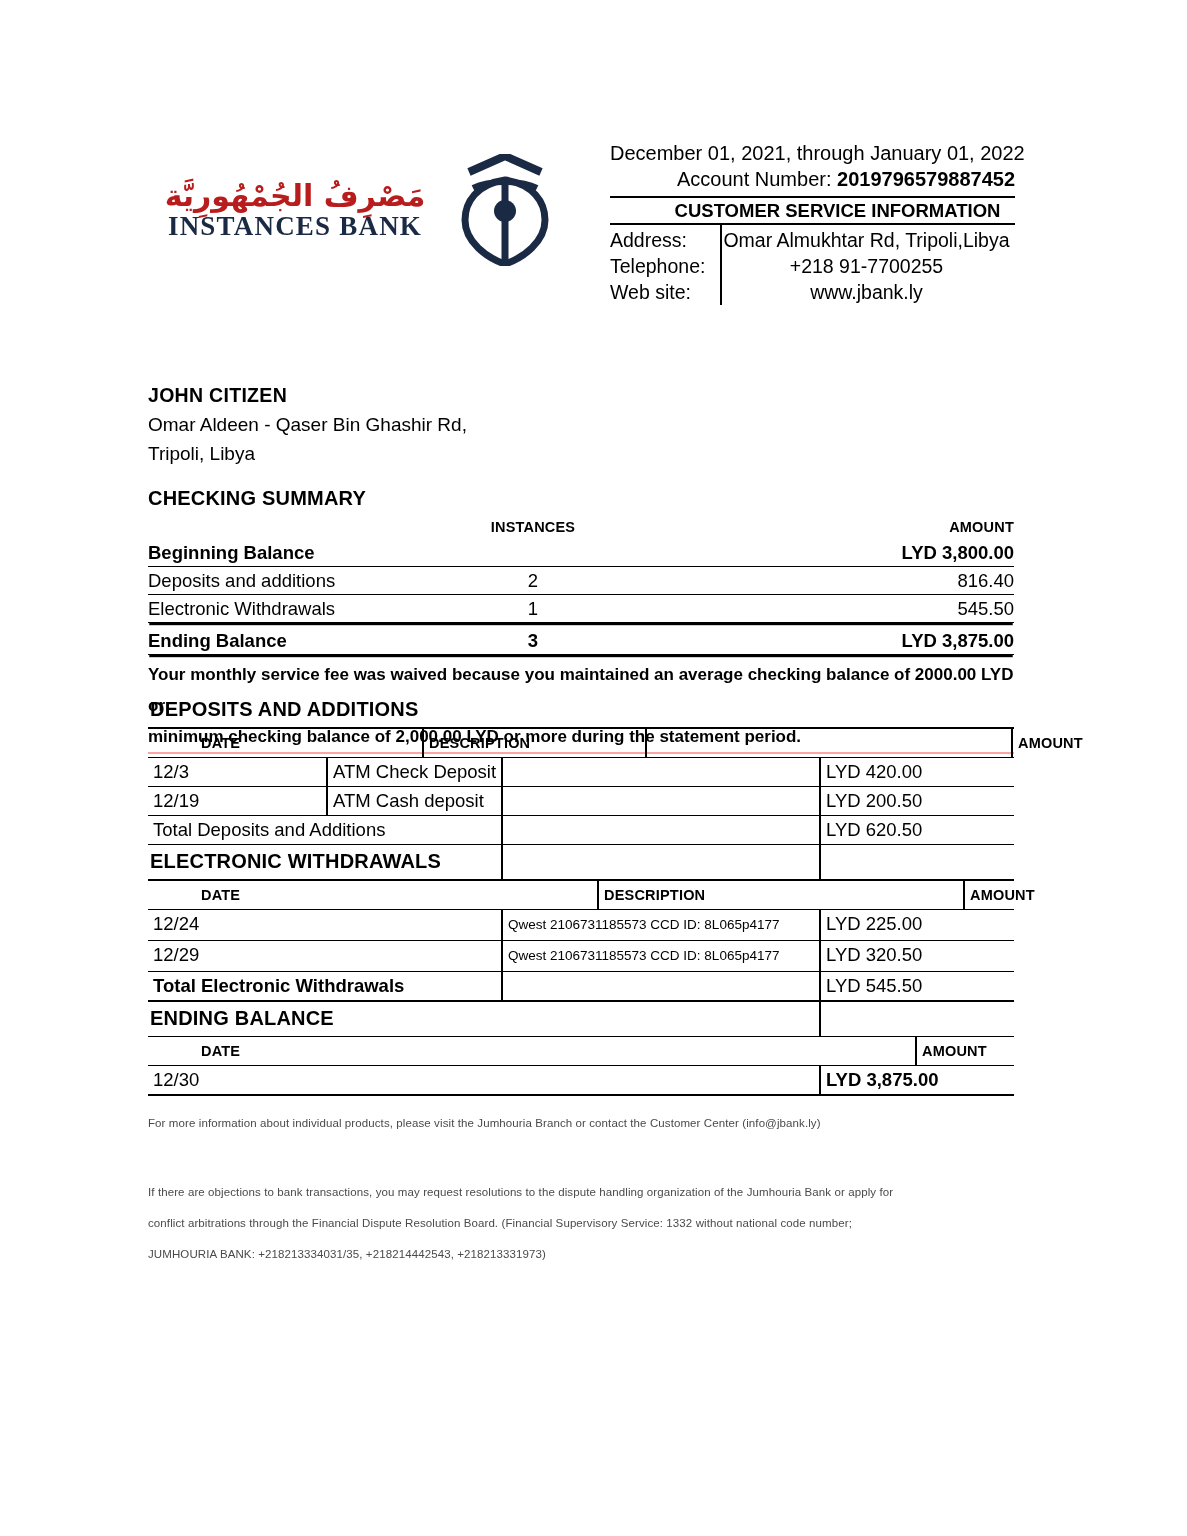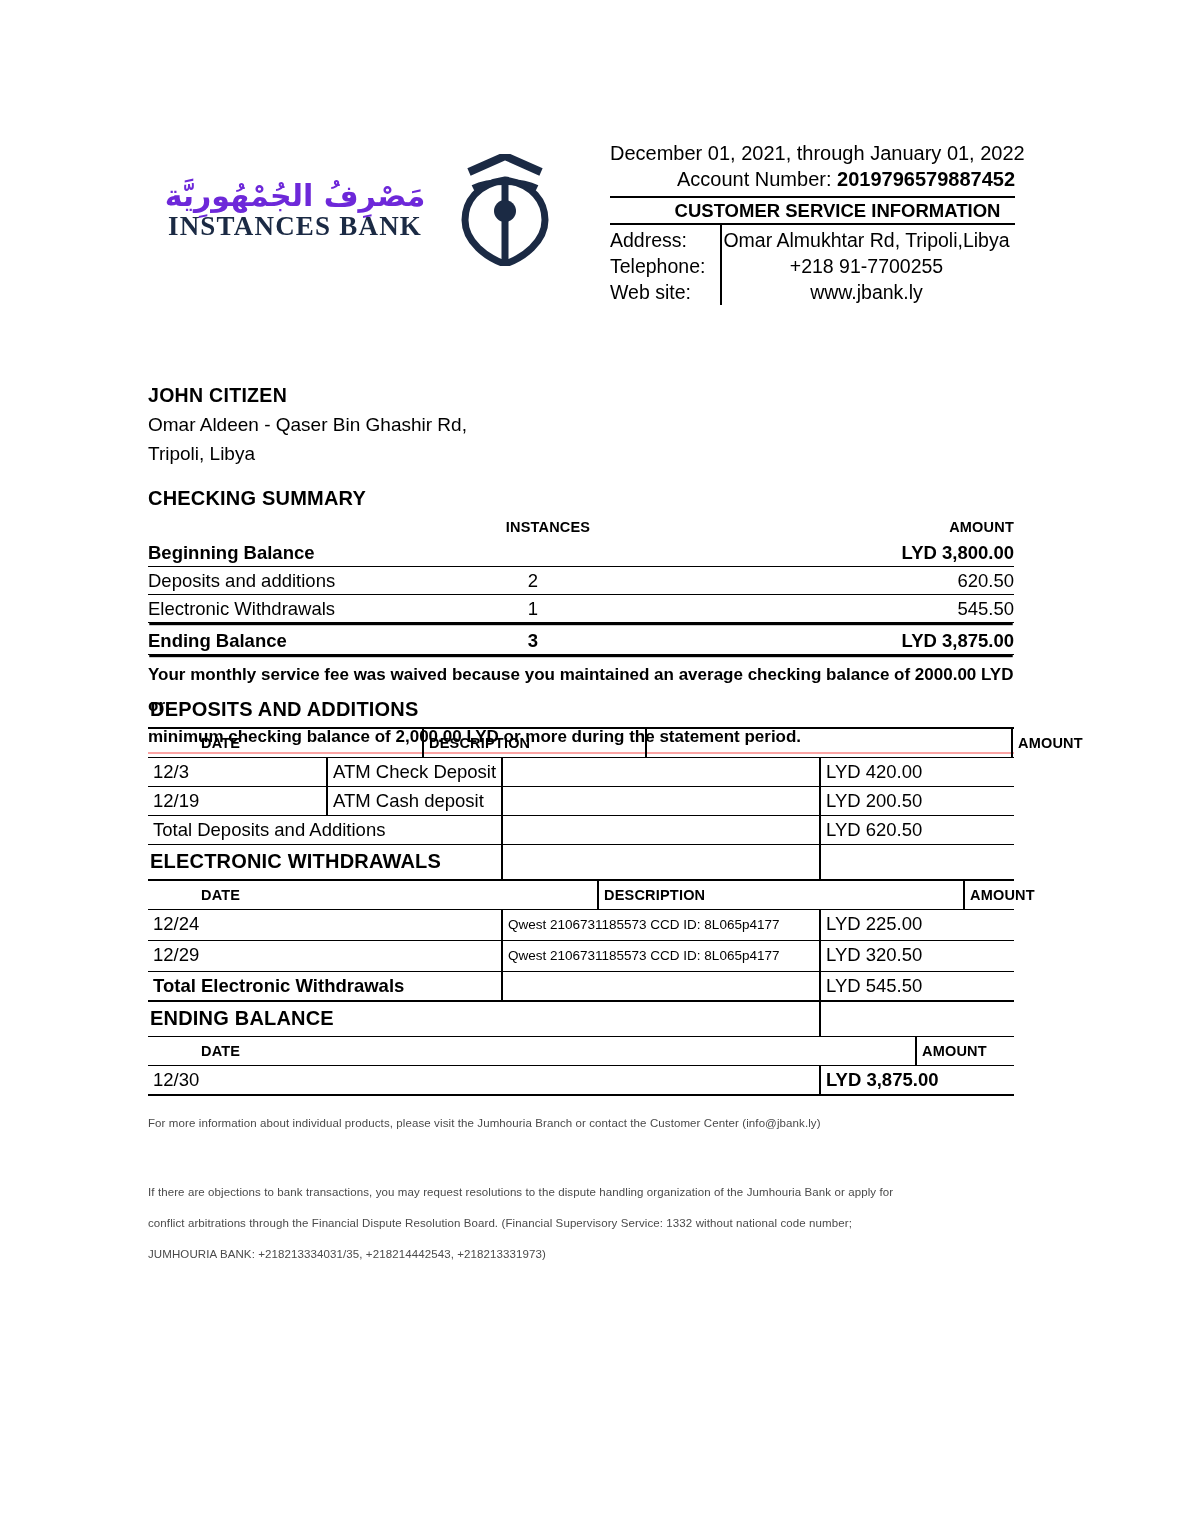--- a/index.html
+++ b/index.html
@@ -41,21 +41,21 @@
     align-items: center;
   }
   .logo-words {
     width: 300px;
     text-align: center;
   }
   .logo-arabic {
     font-family: "DejaVu Sans", sans-serif;
     font-size: 30px;
     font-weight: bold;
-    color: #6d28d9;
+    color: #b91c1c;
     line-height: 1.1;
     letter-spacing: 1px;
     direction: rtl;
     white-space: nowrap;
   }
   .logo-latin {
     font-family: "Liberation Serif", serif;
     font-size: 27px;
     font-weight: bold;
     color: #1b2a44;
@@ -168,21 +168,20 @@
     align-items: baseline;
     font-size: 18.5px;
     line-height: 25px;
     padding: 1px 0;
   }
   .sum-head {
     font-size: 14.5px;
     font-weight: bold;
     line-height: 22px;
     letter-spacing: 0.2px;
-    gap: 15px;
   }
   .sum-label { width: 300px; flex: none; }
   .sum-inst  { width: 170px; flex: none; text-align: center; }
   .sum-mid   { flex: 1; }
   .sum-amt   { width: 200px; flex: none; text-align: right; }
   .rule-thin   { border-bottom: 1.2px solid #000; }
   .rule-med    { border-bottom: 2px solid #fca5a5; }
   .rule-double {
     border-bottom: 1.6px solid #000;
     box-shadow: 0 3.5px 0 -1.3px #000;
@@ -331,21 +330,21 @@
       <div class="sum-label b">Beginning Balance</div>
       <div class="sum-inst b"></div>
       <div class="sum-mid"></div>
       <div class="sum-amt b">LYD 3,800.00</div>
     </div>
 
     <div class="sum-row rule-thin">
       <div class="sum-label">Deposits and additions</div>
       <div class="sum-inst">2</div>
       <div class="sum-mid"></div>
-      <div class="sum-amt">620.50</div>
+      <div class="sum-amt">816.40</div>
     </div>
 
     <div class="sum-row rule-double">
       <div class="sum-label">Electronic Withdrawals</div>
       <div class="sum-inst">1</div>
       <div class="sum-mid"></div>
       <div class="sum-amt">545.50</div>
     </div>
 
     <div class="sum-row rule-double" style="margin-top:4px;">

